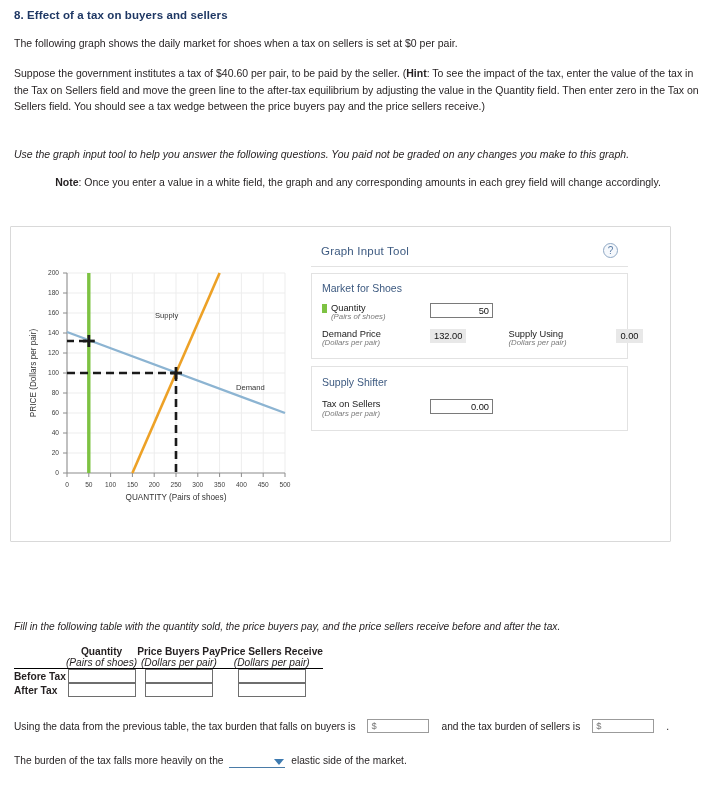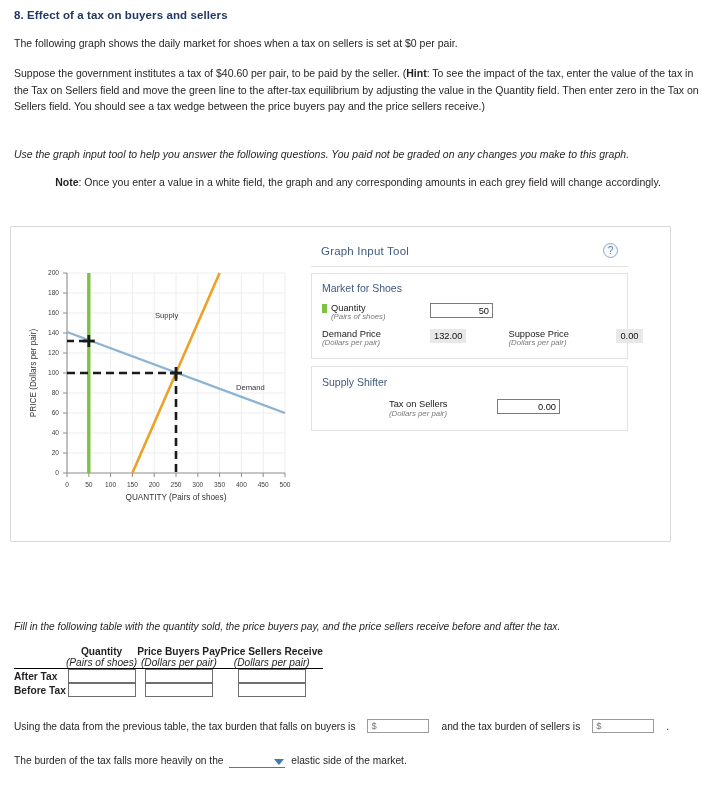--- a/index.html
+++ b/index.html
@@ -365,30 +365,30 @@
         </div>
 
         <div class="field-row">
           <div class="f-label">
             <span class="f-name">Demand Price</span>
             <span class="f-unit">(Dollars per pair)</span>
           </div>
           <div class="grey-val">132.00</div>
           <div class="pair-gap"></div>
           <div class="f-label">
-            <span class="f-name">Suppose Price</span>
+            <span class="f-name">Supply Using</span>
             <span class="f-unit">(Dollars per pair)</span>
           </div>
           <div class="grey-val">0.00</div>
         </div>
       </div>
 
       <div class="git-box second">
         <div class="box-title centered">Supply Shifter</div>
-        <div class="field-row" style="justify-content:center;">
+        <div class="field-row" style="justify-content:flex-start;">
           <div class="f-label">
             <span class="f-name">Tax on Sellers</span>
             <span class="f-unit">(Dollars per pair)</span>
           </div>
           <input class="inp" type="text" value="0.00" style="">
         </div>
       </div>
     </div>
   </div>
 
@@ -404,27 +404,27 @@
         <th class="col-head">Price Buyers Pay</th>
         <th class="col-head">Price Sellers Receive</th>
       </tr>
       <tr class="rule-row">
         <td></td>
         <td class="col-unit">(Pairs of shoes)</td>
         <td class="col-unit">(Dollars per pair)</td>
         <td class="col-unit">(Dollars per pair)</td>
       </tr>
       <tr>
-        <td class="row-label">After Tax</td>
+        <td class="row-label">Before Tax</td>
         <td class="cell"><input class="tbl-inp" type="text" value="" style=""></td>
         <td class="cell"><input class="tbl-inp" type="text" value="" style=""></td>
         <td class="cell"><input class="tbl-inp" type="text" value="" style=""></td>
       </tr>
       <tr>
-        <td class="row-label">Before Tax</td>
+        <td class="row-label">After Tax</td>
         <td class="cell"><input class="tbl-inp" type="text" value="" style=""></td>
         <td class="cell"><input class="tbl-inp" type="text" value="" style=""></td>
         <td class="cell"><input class="tbl-inp" type="text" value="" style=""></td>
       </tr>
     </tbody>
       </table>
 
     <div class="burden-line">
       <span class="txt">Using the data from the previous table, the tax burden that falls on buyers is</span>
       <input class="dollar-inp" type="text" placeholder="$" style="">

